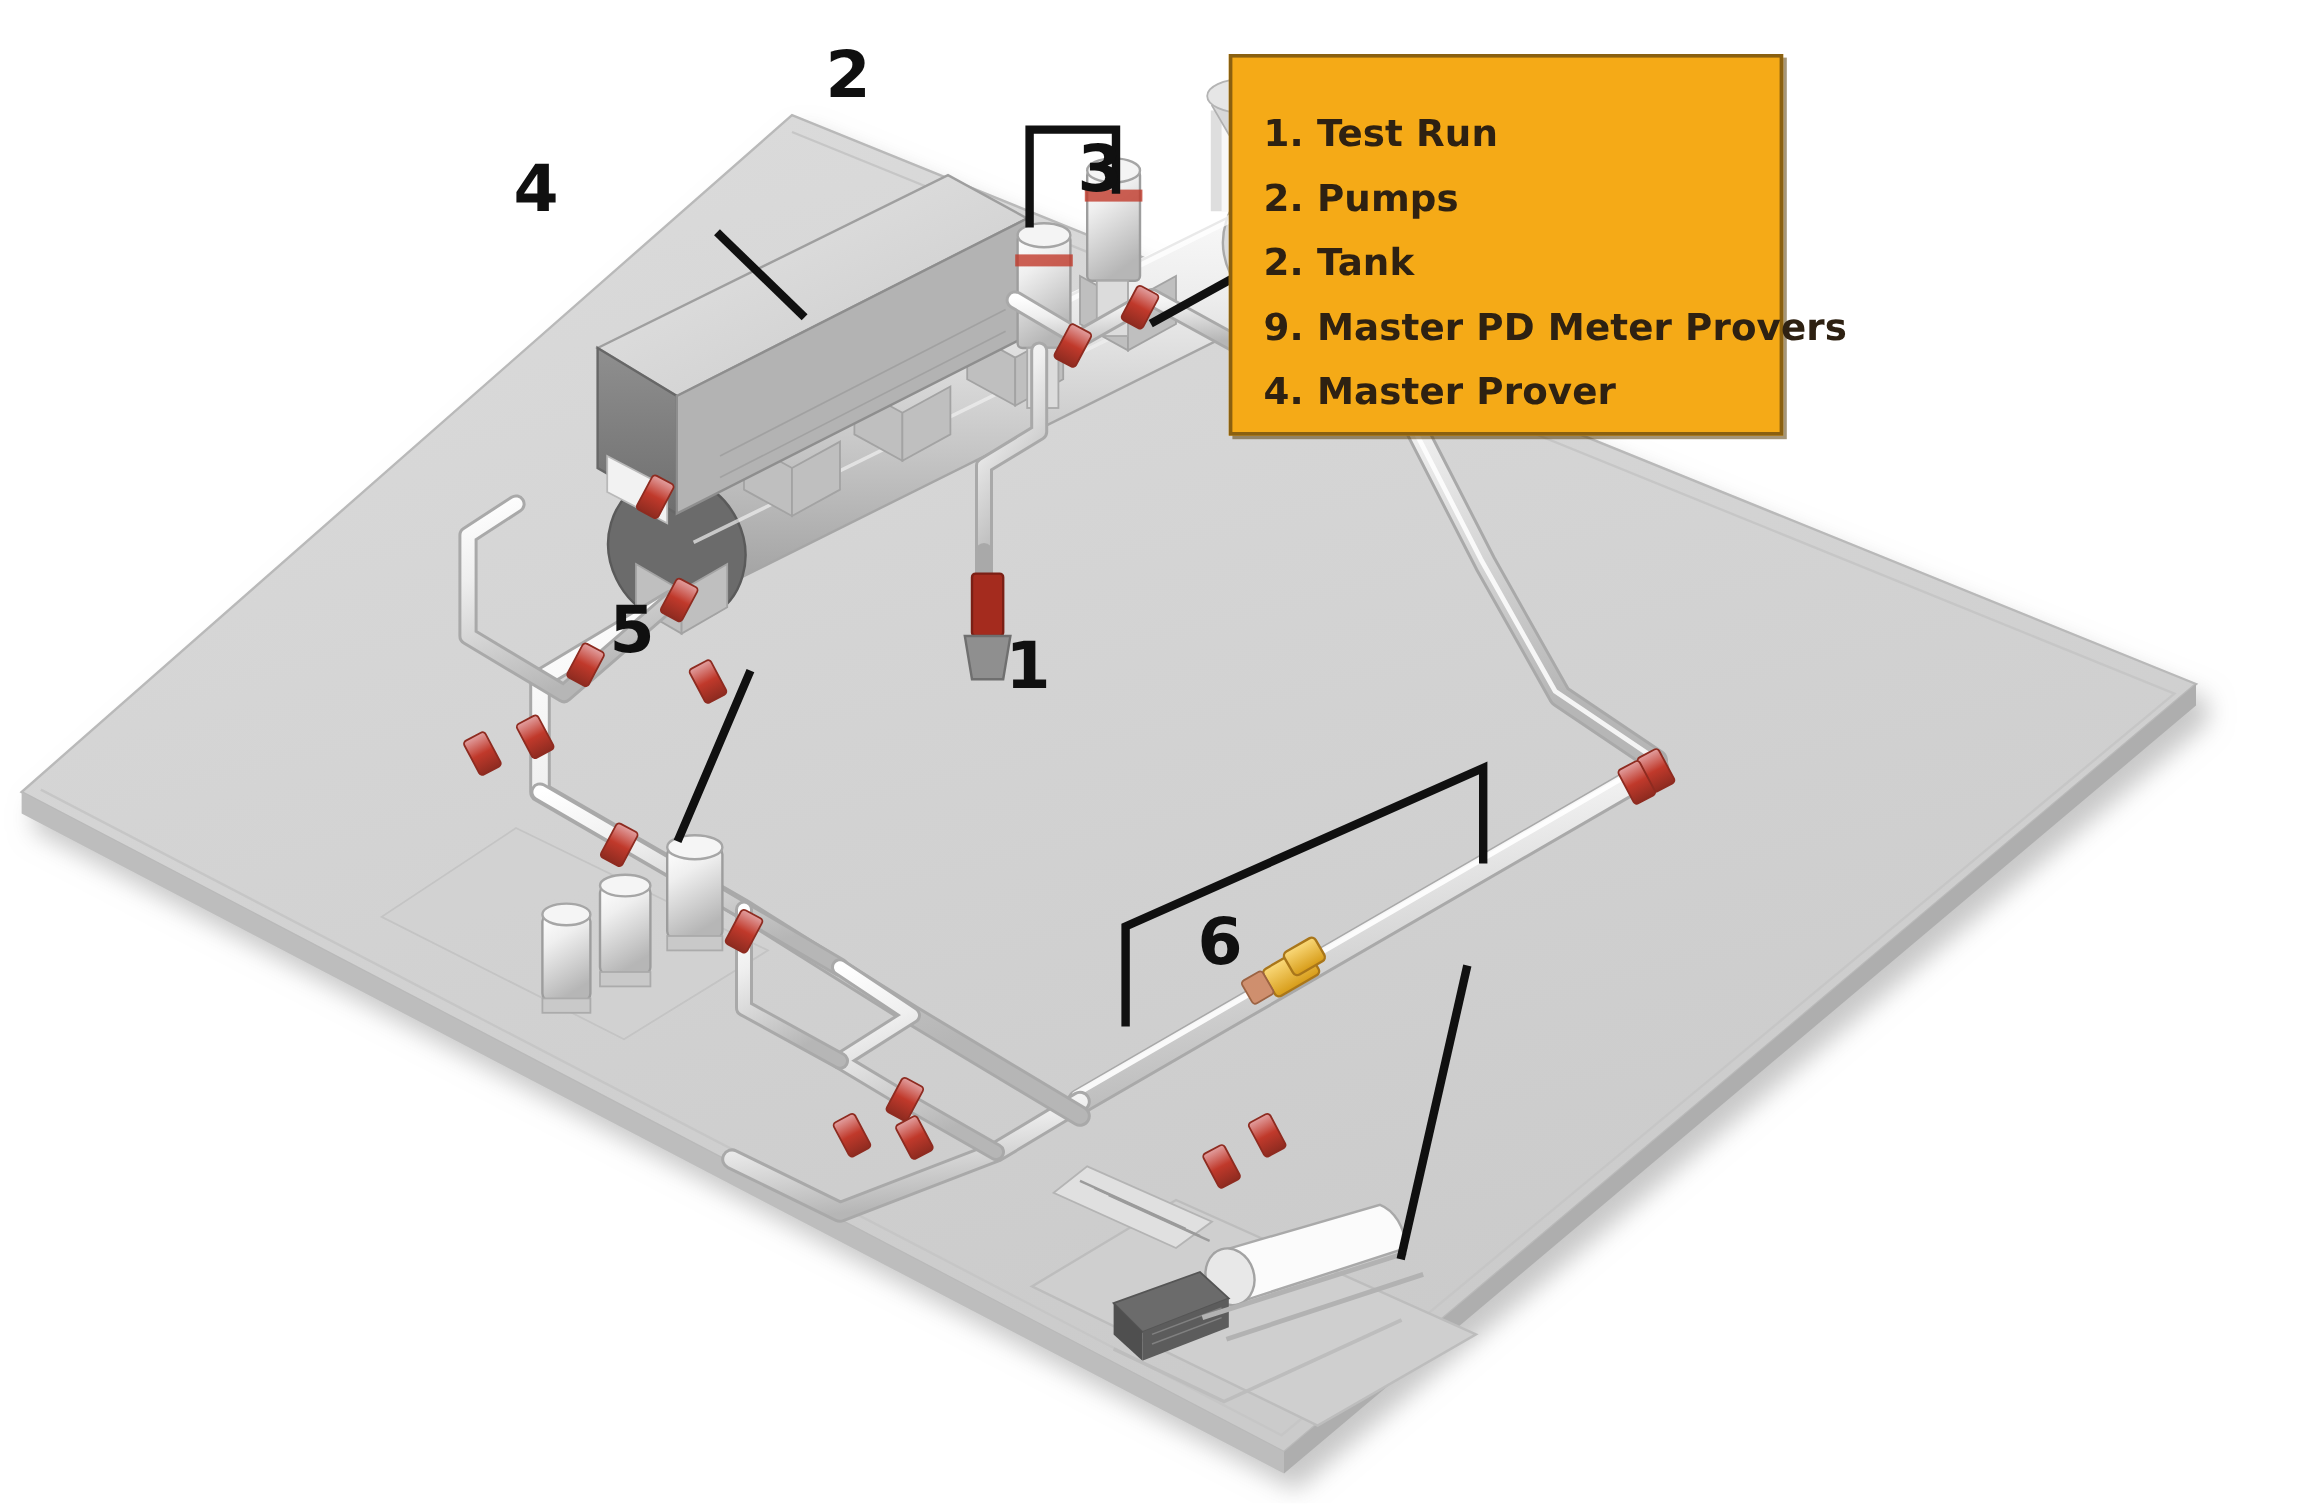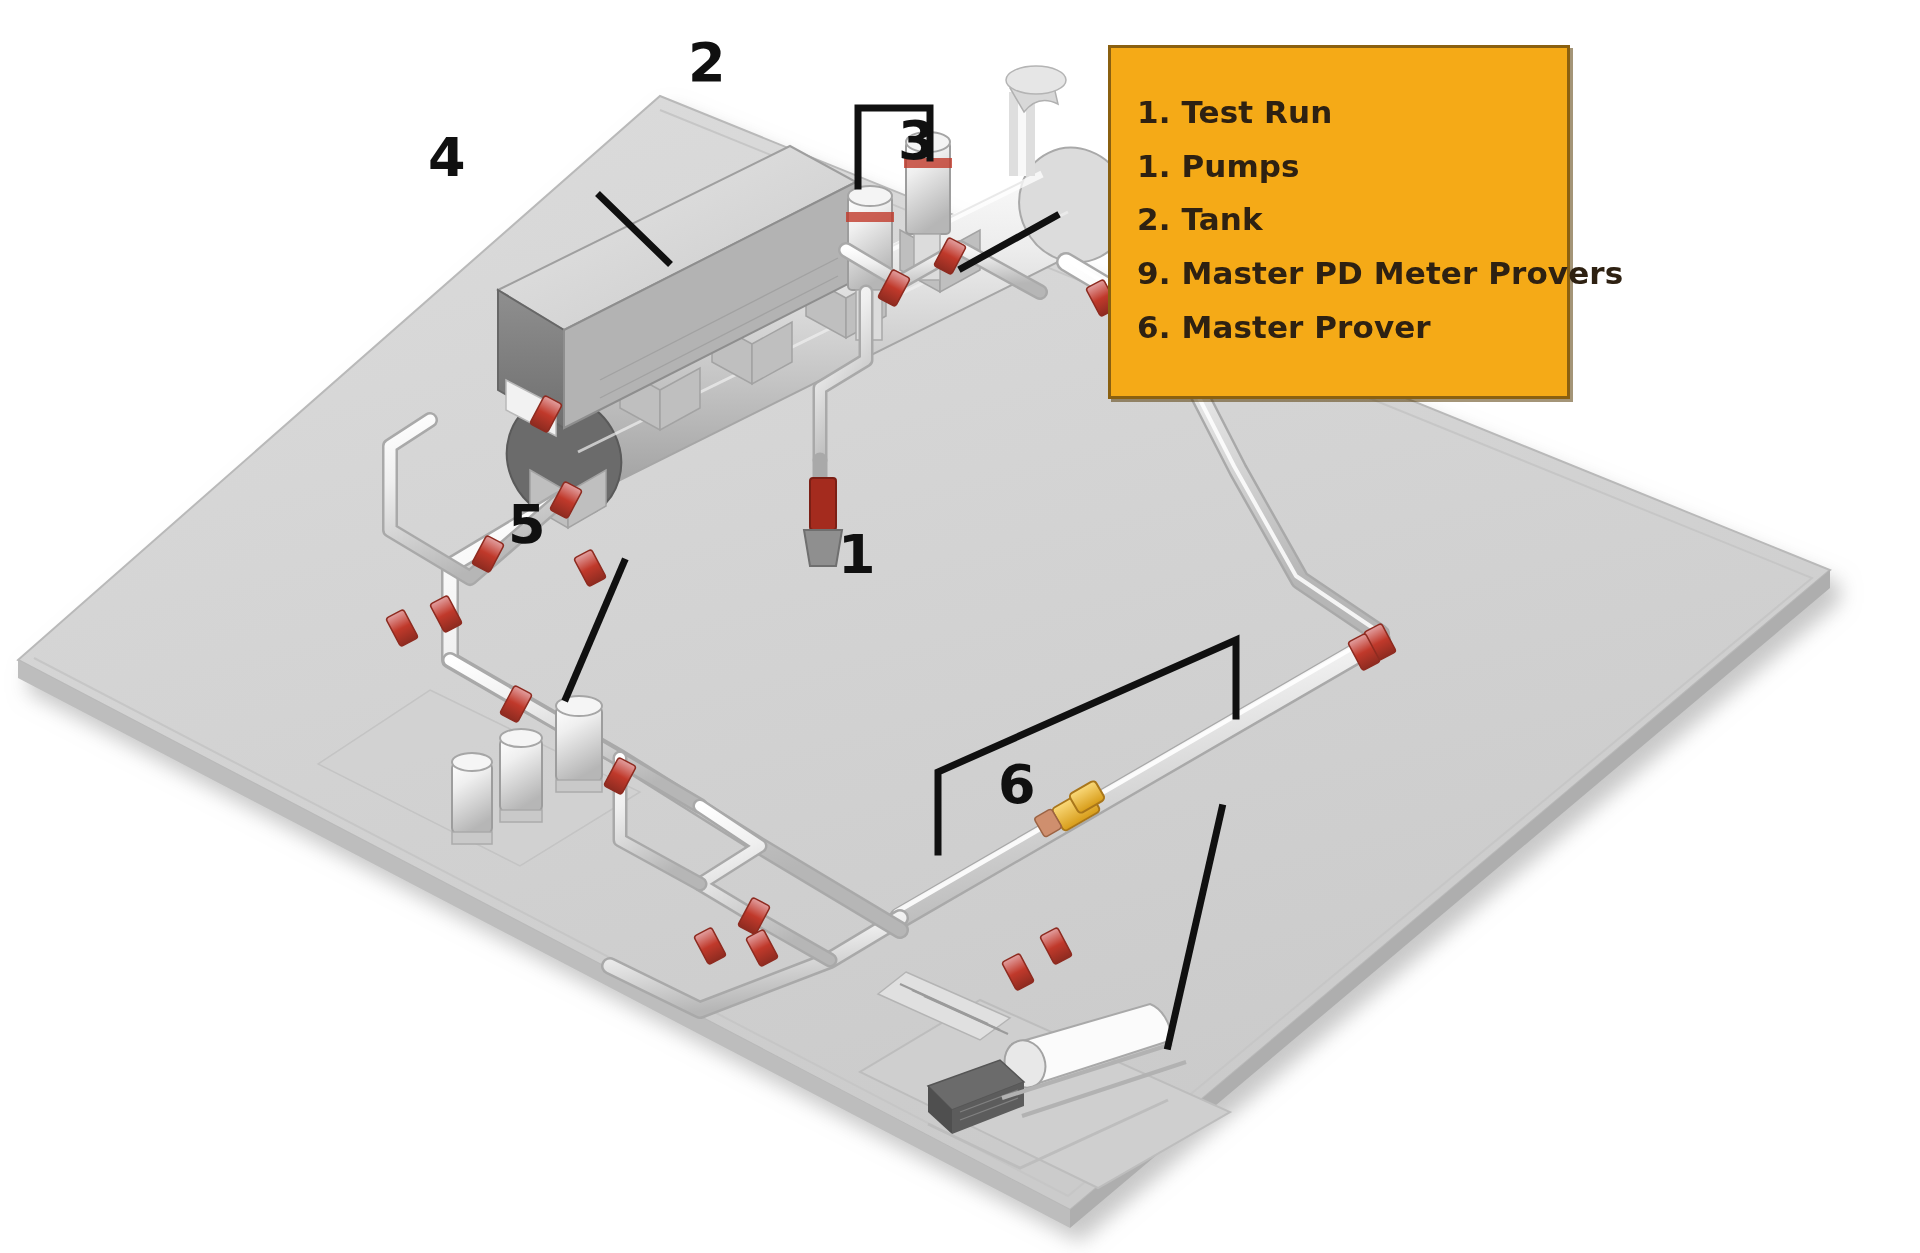--- a/index.html
+++ b/index.html
@@ -18,24 +18,24 @@
   }
   #scene {
     position: absolute;
     inset: 0;
     width: 1920px;
     height: 1253px;
   }
   
   #legend {
     position: absolute;
-    left: 1108px;
+    left: 1024px;
     top: 45px;
     width: 462px;
-    height: 354px;
+    height: 318px;
     background: #f5aa17;
     border: 3px solid #8a6010;
     box-sizing: border-box;
     box-shadow: 3px 3px 0 rgba(90,62,10,.55);
     padding: 38px 0 0 26px;
   }
   #legend ul {
     list-style: none;
     margin: 0;
     padding: 0;
@@ -336,20 +336,20 @@
   <span class="callout c1">1</span>
   <span class="callout c2">2</span>
   <span class="callout c3">3</span>
   <span class="callout c4">4</span>
   <span class="callout c5">5</span>
   <span class="callout c6">6</span>
 
   <div id="legend">
     <ul>
       <li>1. Test Run</li>
-      <li>1. Pumps</li>
+      <li>2. Pumps</li>
       <li>2. Tank</li>
       <li>9. Master PD Meter Provers</li>
-      <li>6. Master Prover</li>
+      <li>4. Master Prover</li>
     </ul>
   </div>
 
 </div>
 
 </body></html>

